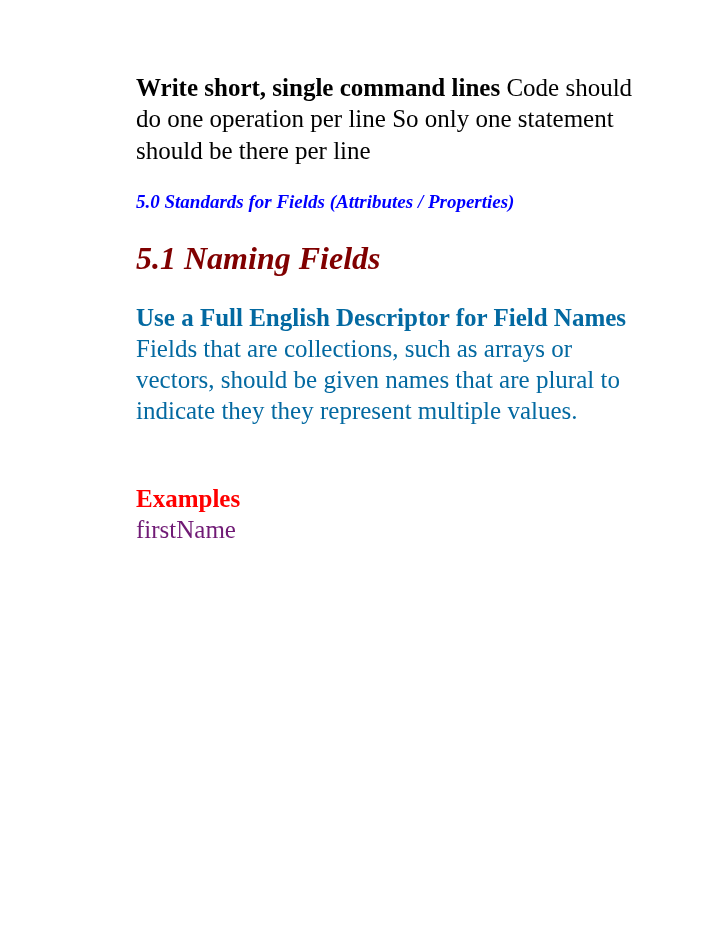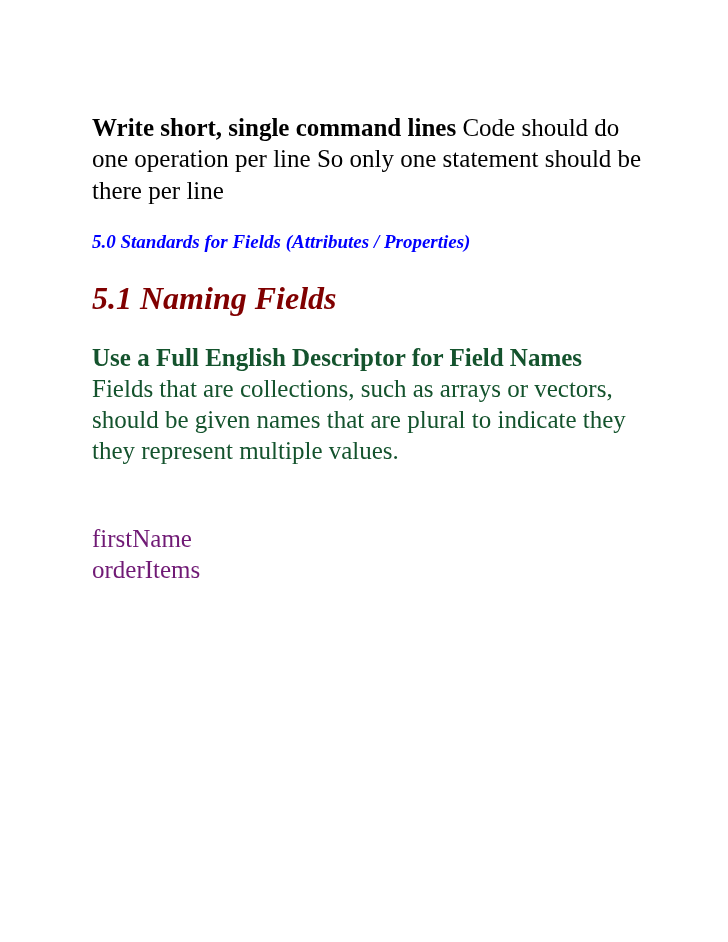--- a/index.html
+++ b/index.html
@@ -4,21 +4,22 @@
   <style>
     body {
       margin: 0;
       padding: 0;
       font-family: 'Times New Roman', Times, serif;
       background: #ffffff;
       width: 728px;
       height: 942px;
     }
     .page {
-      padding: 112px 82px 72px 92px;
+      padding: 72px 82px 72px 92px;
+      margin-left: 44px;
     }
     .para1 {
       font-size: 25px;
       line-height: 1.25;
       color: #000000;
       margin: 0 0 24px 0;
     }
     .para1 .bold {
       font-weight: bold;
     }
@@ -34,21 +35,21 @@
       font-size: 32px;
       font-weight: bold;
       font-style: italic;
       color: #800000;
       line-height: 1.25;
       margin: 0 0 24px 0;
     }
     .para3 {
       font-size: 25px;
       line-height: 1.25;
-      color: #14532d;
+      color: #0369a1;
       margin: 0 0 56px 0;
     }
     .para3 .bold {
       font-weight: bold;
     }
     .examples-label {
       font-size: 25px;
       font-weight: bold;
       color: #ff0000;
       margin: 0;
@@ -72,16 +73,16 @@
 
   <p class="heading-blue">5.0 Standards for Fields (Attributes / Properties)</p>
 
   <p class="heading-maroon">5.1 Naming Fields</p>
 
   <p class="para3">
     <span class="bold">Use a Full English Descriptor for Field Names</span><br>
     <span>Fields that are collections, such as arrays or vectors, should be given names that are plural to indicate they they represent multiple values.</span>
   </p>
 
+  <p class="examples-label">Examples</p>
   <p class="example-item">firstName</p>
-  <p class="example-item">orderItems</p>
 
 </div>
 
 </body></html>

